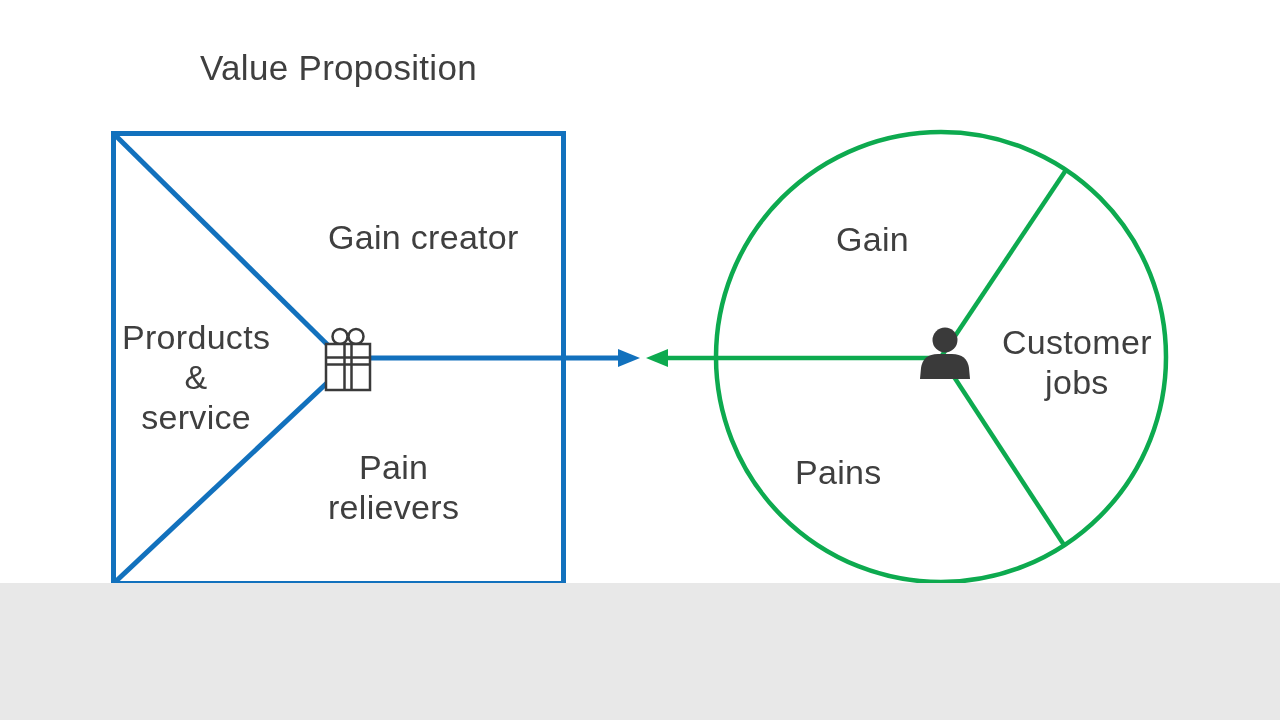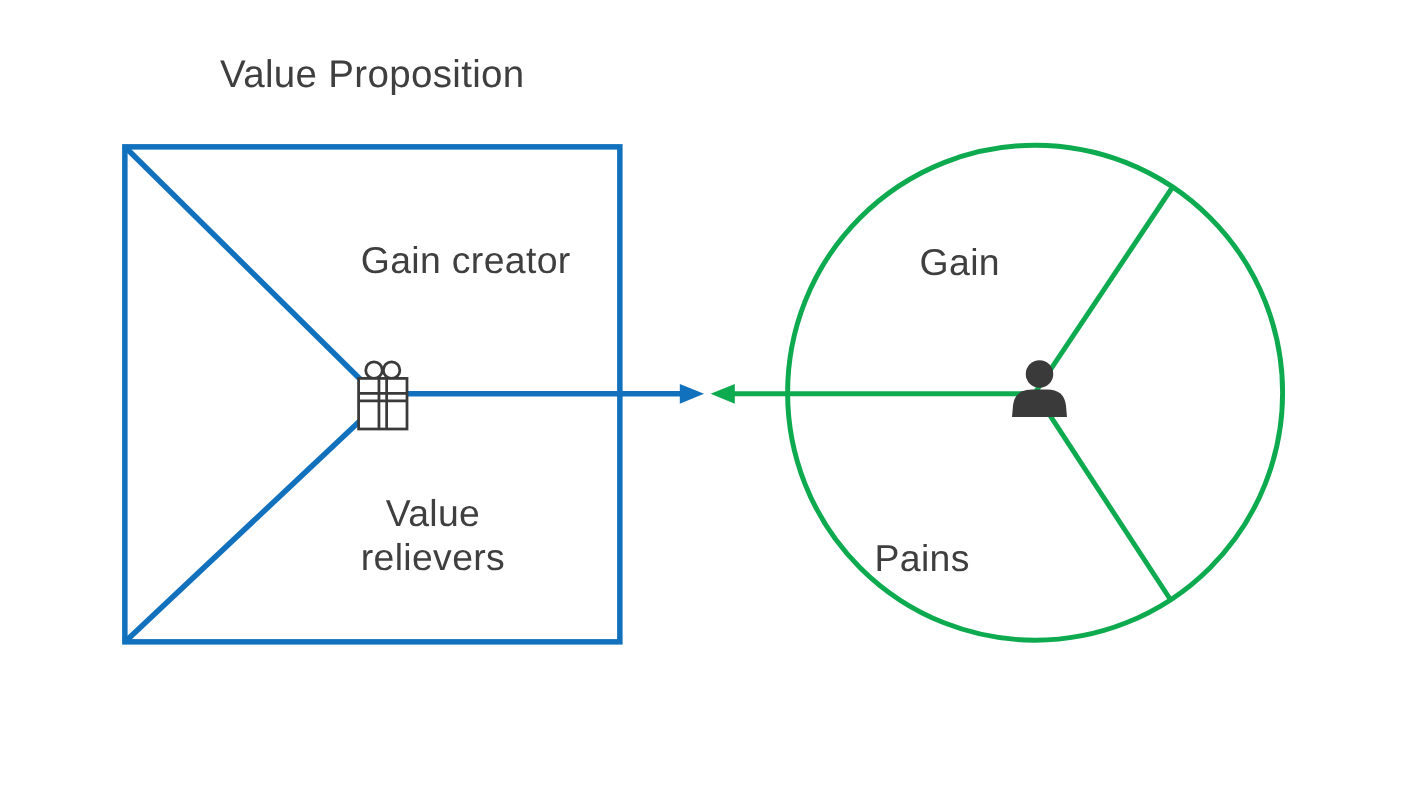--- a/index.html
+++ b/index.html
@@ -9,21 +9,21 @@
     --icon-dark:#3a3a3a;
     --background:#ffffff;
   }
   html,body{margin:0;padding:0;}
   body{
     background:#e8e8e8;
     font-family:"Liberation Sans","DejaVu Sans",sans-serif;
   }
   .canvas{
     position:relative;
-    width:1280px;height:720px;
+    width:1280px;height:583px;
     background:var(--background);
     overflow:hidden;
   }
   .diagram-svg{
     position:absolute;left:0;top:0;width:1280px;height:720px;
   }
   .stroke-blue{stroke:var(--blue);fill:none;}
   .fill-blue{fill:var(--blue);stroke:none;}
   .stroke-green{stroke:var(--green);fill:none;}
   .fill-green{fill:var(--green);stroke:none;}
@@ -46,21 +46,21 @@
     letter-spacing:0.3px;
     text-align:center;
   }
   .vp-title{left:111px;top:48px;width:455px;}
   .cp-title{left:775px;top:48px;width:400px;}
   .lbl-gain-creator{left:328px;top:217px;}
   .lbl-products{left:122px;top:317px;}
   .lbl-pain-relievers{left:328px;top:447px;}
   .lbl-gain{left:836px;top:219px;}
   .lbl-customer-jobs{left:1002px;top:322px;}
-  .lbl-pains{left:795px;top:452px;margin-top:36px;}
+  .lbl-pains{left:795px;top:452px;}
 </style>
 </head>
 <body>
 
 <div class="canvas">
 
   <svg class="diagram-svg" viewBox="0 0 1280 720">
 
     <g>
       <rect class="stroke-blue" x="113.5" y="133.5" width="450" height="450" stroke-width="5"></rect>
@@ -97,19 +97,24 @@
     <g>
       <circle class="icon-solid" cx="945" cy="340" r="12.5"></circle>
       <path class="icon-solid" d="M 920 379 L 921 368 Q 923 354 938 354 L 952 354 Q 967 354 969 368 L 970 379 Z"></path>
     </g>
 
   </svg>
 
   <div class="title vp-title">Value Proposition</div>
 
   <div class="label lbl-gain-creator">Gain creator</div>
-  <div class="label lbl-pain-relievers">Value
+  <div class="label lbl-products">Prorducts
+&amp;
+service</div>
+  <div class="label lbl-pain-relievers">Pain
 relievers</div>
 
   <div class="label lbl-gain">Gain</div>
+  <div class="label lbl-customer-jobs">Customer
+jobs</div>
   <div class="label lbl-pains">Pains</div>
 
 </div>
 
 </body></html>

